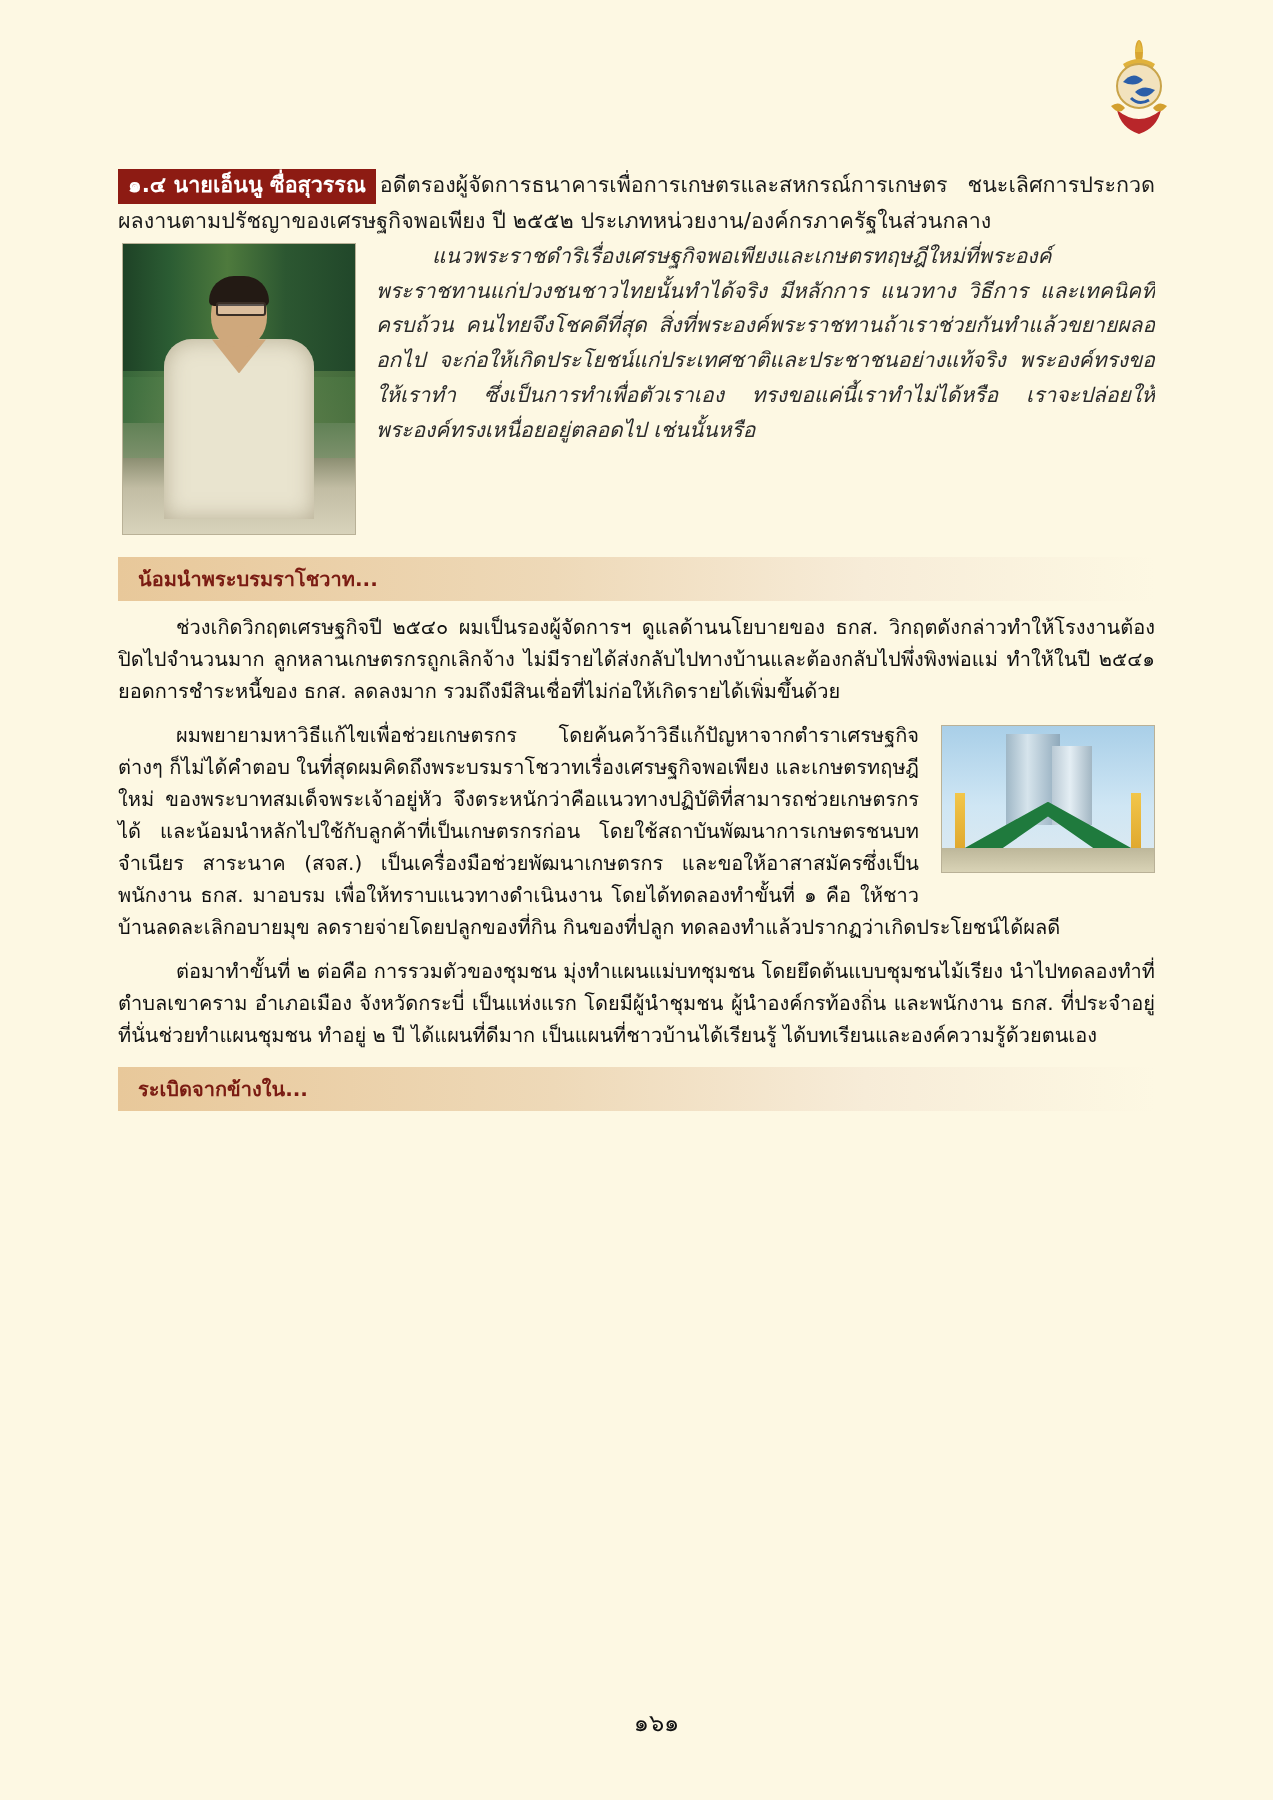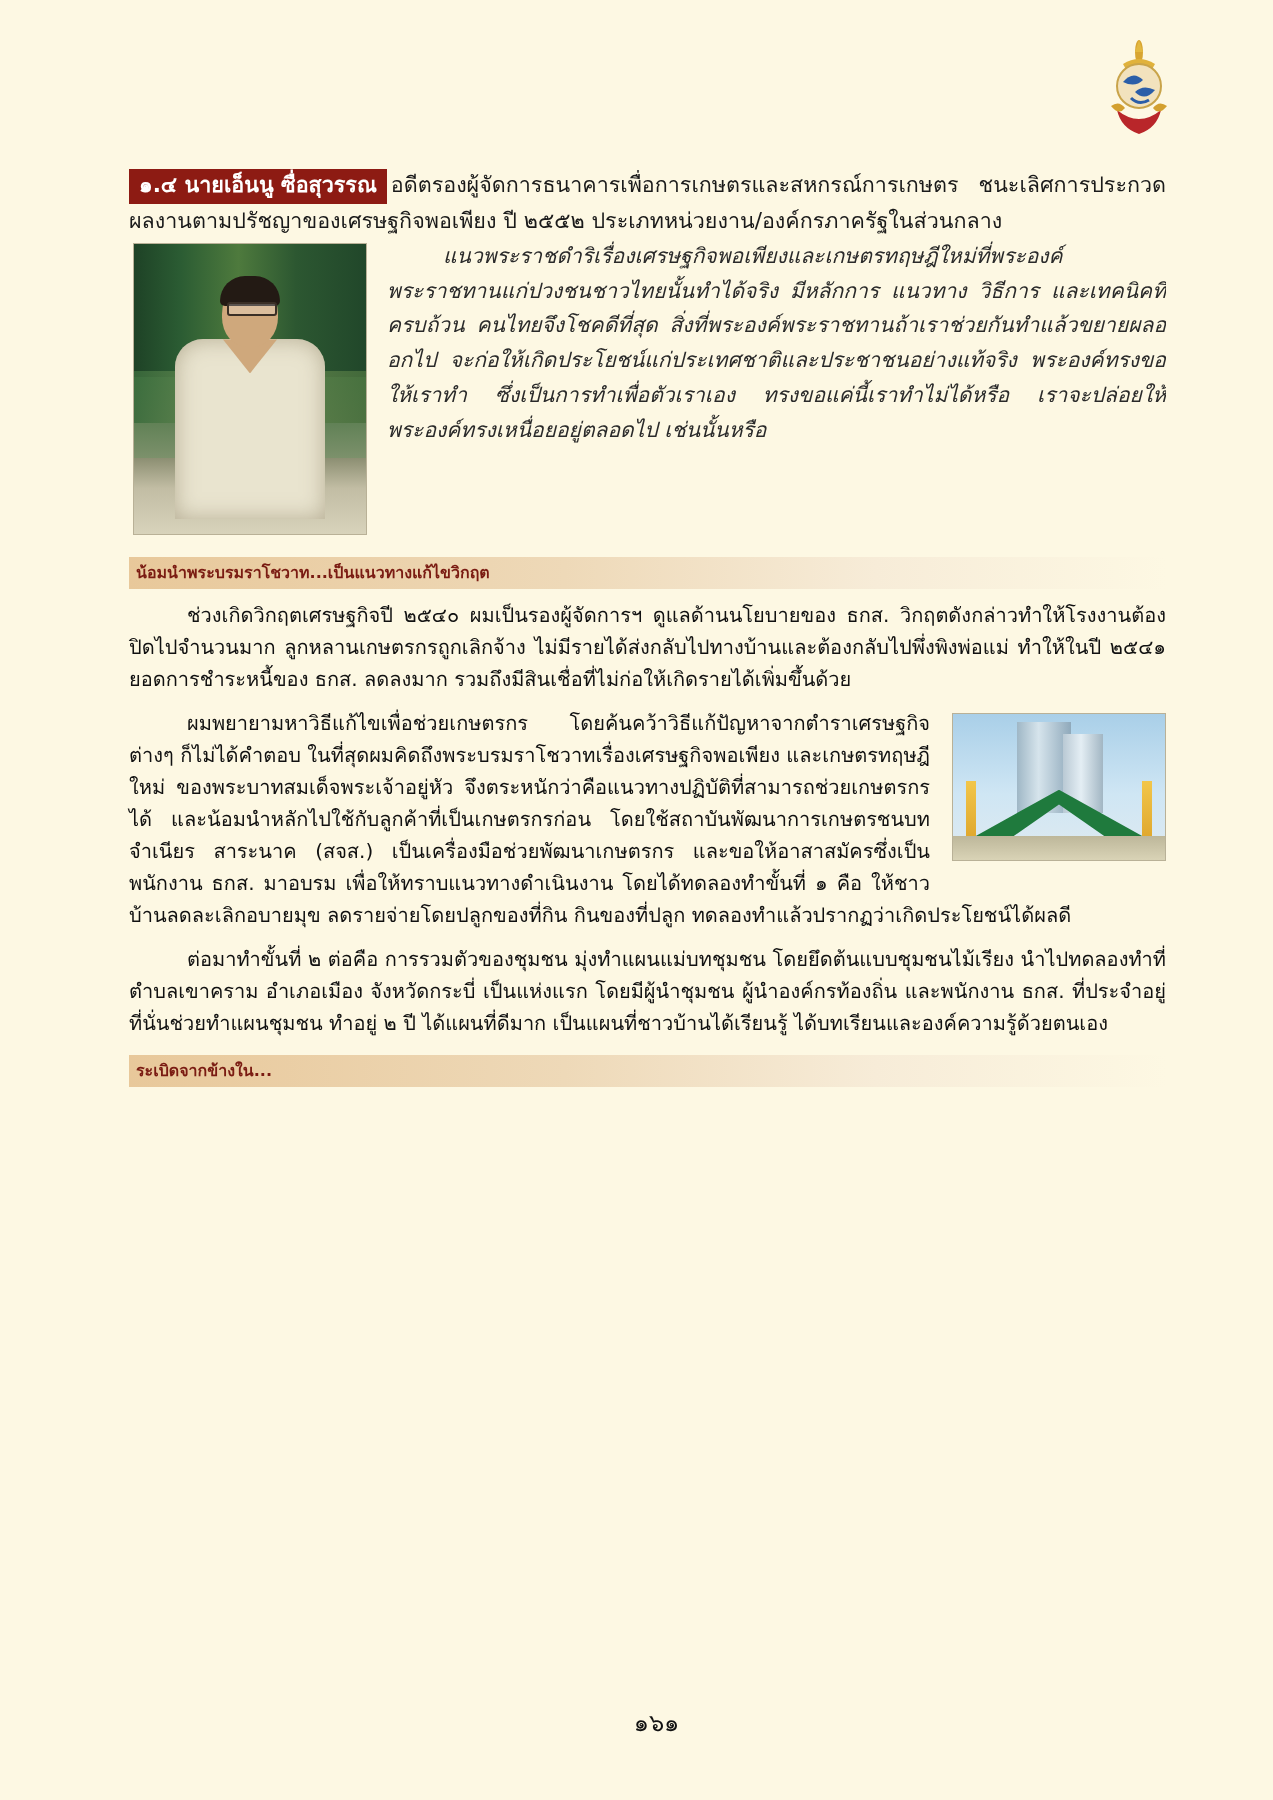--- a/index.html
+++ b/index.html
@@ -26,21 +26,21 @@
     position: absolute;
     top: 38px;
     right: 88px;
     width: 92px;
     height: 110px;
   }
 
   
   .content {
     position: absolute;
-    left: 129px;
+    left: 118px;
     top: 168px;
     width: 1037px;
   }
 
   
   .intro {
     font-size: 21.5px;
     line-height: 1.62;
     color: #1a1a1a;
     text-align: justify;
@@ -120,26 +120,26 @@
     line-height: 1.66;
     font-style: italic;
     color: #2a2a2a;
     text-align: justify;
     text-indent: 56px;
   }
 
   
   .section-bar {
     margin: 16px 0 10px 0;
-    height: 32px;
+    height: 44px;
     display: flex;
     align-items: center;
-    padding-left: 7px;
+    padding-left: 20px;
     background: linear-gradient(90deg, #e8c89a 0%, #eed9b8 42%, #f7ecd8 72%, #fdf8e3 100%);
-    font-size: 16px;
+    font-size: 20px;
     font-weight: bold;
     color: #7a1b12;
   }
 
   
   p.body {
     font-size: 20px;
     line-height: 1.6;
     margin: 0 0 12px 0;
     text-align: justify;
@@ -230,21 +230,20 @@
         <div class="person-collar"></div>
         <div class="person-head"></div>
         <div class="person-hair"></div>
         <div class="person-glasses"></div>
       </div>
       <div class="quote">แนวพระราชดำริเรื่องเศรษฐกิจพอเพียงและเกษตรทฤษฎีใหม่ที่พระองค์พระราชทานแก่ปวงชนชาวไทยนั้นทำได้จริง มีหลักการ แนวทาง วิธีการ และเทคนิคที่ครบถ้วน คนไทยจึงโชคดีที่สุด สิ่งที่พระองค์พระราชทานถ้าเราช่วยกันทำแล้วขยายผลออกไป จะก่อให้เกิดประโยชน์แก่ประเทศชาติและประชาชนอย่างแท้จริง พระองค์ทรงขอให้เราทำ ซึ่งเป็นการทำเพื่อตัวเราเอง ทรงขอแค่นี้เราทำไม่ได้หรือ เราจะปล่อยให้พระองค์ทรงเหนื่อยอยู่ตลอดไป เช่นนั้นหรือ</div>
     </div>
 
     <div class="section-bar">
       <span>น้อมนำพระบรมราโชวาท... </span>
-      <span>เป็นแนวทางแก้ไขวิกฤต</span>
     </div>
 
     <p class="body indent">ช่วงเกิดวิกฤตเศรษฐกิจปี ๒๕๔๐ ผมเป็นรองผู้จัดการฯ ดูแลด้านนโยบายของ ธกส. วิกฤตดังกล่าวทำให้โรงงานต้องปิดไปจำนวนมาก ลูกหลานเกษตรกรถูกเลิกจ้าง ไม่มีรายได้ส่งกลับไปทางบ้านและต้องกลับไปพึ่งพิงพ่อแม่ ทำให้ในปี ๒๕๔๑ ยอดการชำระหนี้ของ ธกส. ลดลงมาก รวมถึงมีสินเชื่อที่ไม่ก่อให้เกิดรายได้เพิ่มขึ้นด้วย</p>
 
     <div class="float-img">
       <div class="tower"></div>
       <div class="tower2"></div>
       <div class="flagL"></div>
       <div class="flagR"></div>
       <div class="roof"></div>

